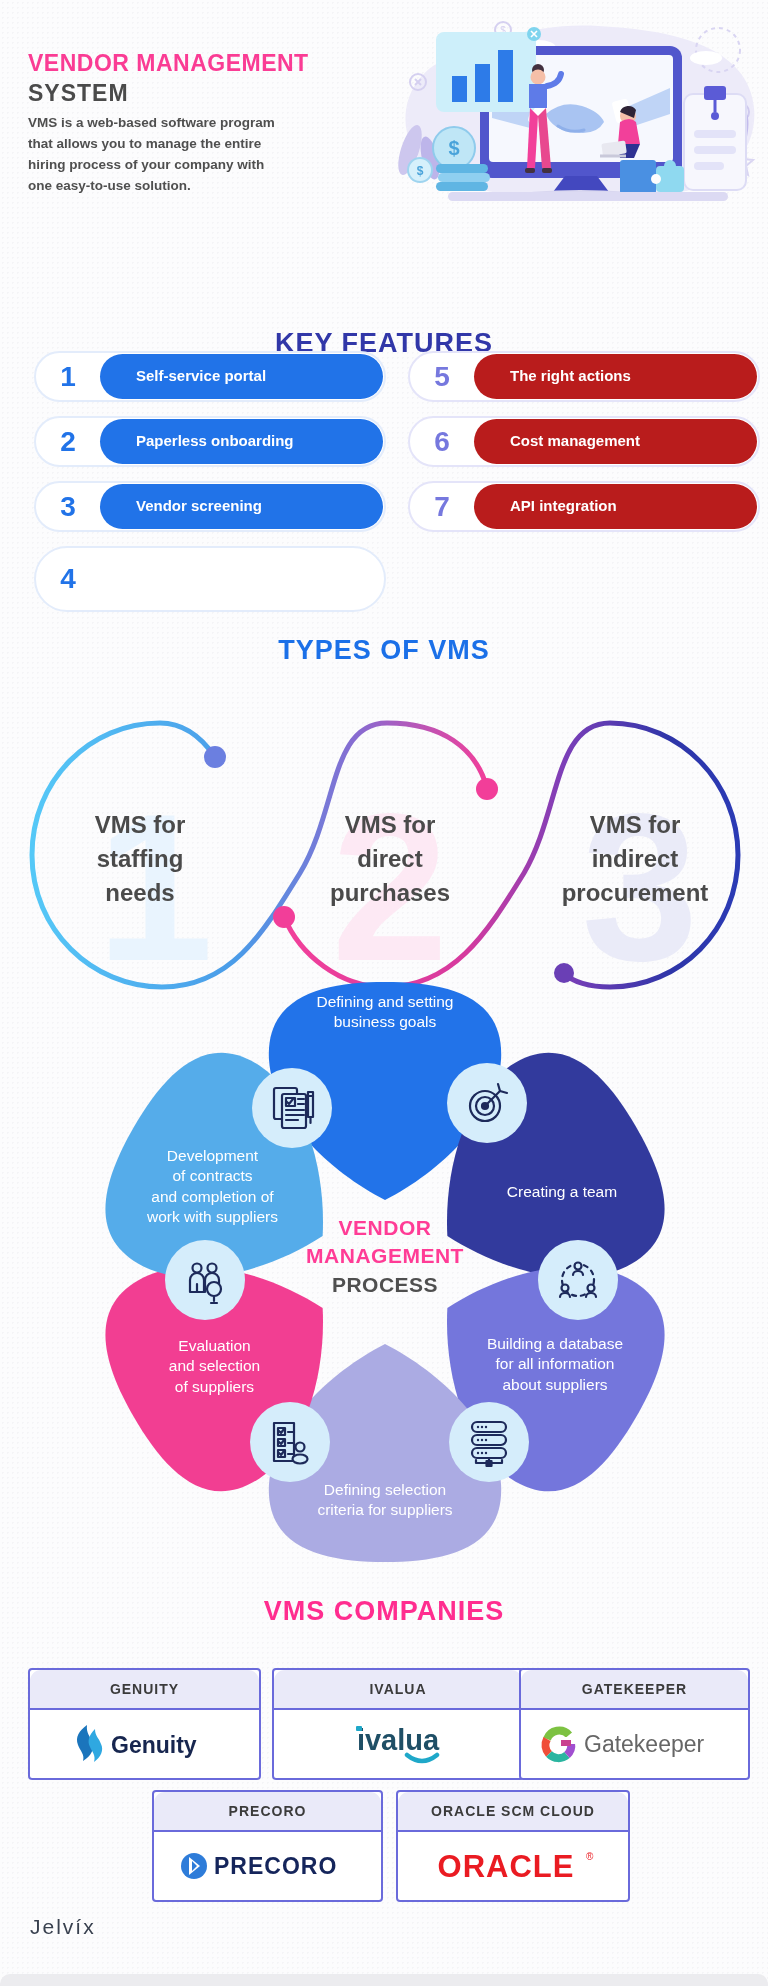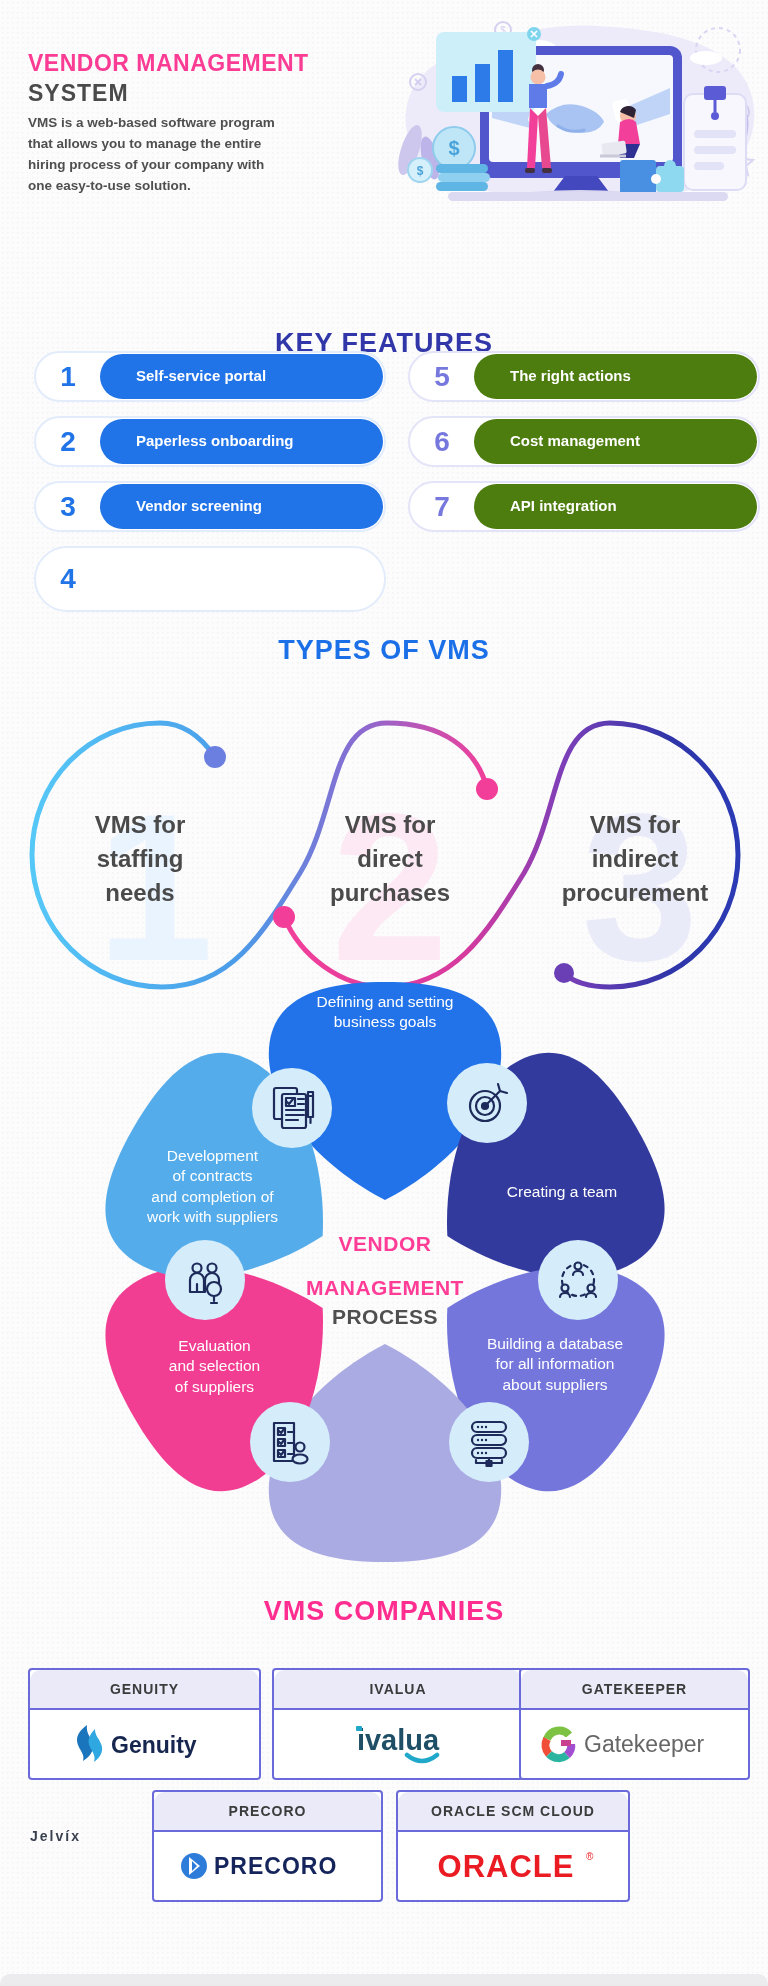--- a/index.html
+++ b/index.html
@@ -19,35 +19,35 @@
   .pill{position:absolute;width:352px;height:51px;background:#fff;border:2px solid #e3ecfb;border-radius:40px;box-sizing:border-box;}
   .pill.rcol{border-color:#e4e4f9;}
   .pill.tall{height:66px;}
   .pill-num{position:absolute;left:0;top:0;width:64px;text-align:center;font-size:28px;font-weight:800;line-height:47px;}
   .pill.tall .pill-num{line-height:62px;}
   .lcol .pill-num{color:#2173e8;}
   .rcol .pill-num{color:#7678de;}
   .pill-fill{position:absolute;left:64px;top:1px;bottom:1px;right:1px;border-radius:40px;display:flex;align-items:center;
              padding-left:36px;box-sizing:border-box;color:#fff;font-size:15px;font-weight:700;line-height:1.25;white-space:pre-line;}
   .pf-blue{background:#2173e8;}
-  .pf-purple{background:#4d7c0f;}
+  .pf-purple{background:#b91c1c;}
   
   .type-label{position:absolute;top:808px;text-align:center;font-size:24px;font-weight:700;color:#4a4a4a;line-height:1.42;white-space:pre-line;}
   
   .proc-label{position:absolute;text-align:center;color:#fff;font-size:15.5px;font-weight:400;line-height:1.32;white-space:pre-line;}
   .proc-center{position:absolute;left:264px;top:1214px;width:242px;text-align:center;line-height:1.35;}
-  .proc-center .l1,.proc-center .l2{font-size:21px;font-weight:800;color:#ff3c96;letter-spacing:.5px;margin-top:16px;}
+  .proc-center .l1,.proc-center .l2{font-size:21px;font-weight:800;color:#ff3c96;letter-spacing:.5px;}
   .proc-center .l3{font-size:21px;font-weight:800;color:#4f4f4f;letter-spacing:.5px;}
   
   .card{position:absolute;background:#fff;border:2px solid #6a6adb;border-radius:4px;box-sizing:border-box;}
   .card-hd{height:38px;background:#eaeaf9;border-bottom:2px solid #6a6adb;border-radius:11px 11px 0 0;
            text-align:center;line-height:38px;font-size:14px;font-weight:700;color:#3b3b3b;letter-spacing:1px;}
   .card-logo{position:absolute;left:0;right:0;top:40px;bottom:0;display:flex;align-items:center;justify-content:center;}
   
-  .foot-brand{left:30px;top:1828px;font-size:14px;color:#39414f;letter-spacing:2px;font-weight:700;}
+  .foot-brand{left:30px;top:1915px;font-size:21px;color:#39414f;letter-spacing:2px;font-weight:400;}
   .foot-site{right:30px;top:1942px;font-size:14px;color:#6e7680;margin-top:31px;}
   .bottom-strip{left:0;right:0;bottom:0;height:12px;background:#ececef;border-radius:10px 10px 0 0;}
 </style>
 </head>
 <body>
 
 <div id="canvas">
 
   <div class="abs hdr-title1">VENDOR MANAGEMENT</div>
   <div class="abs hdr-title2">SYSTEM</div>
@@ -309,20 +309,22 @@
       </g>
     </g>
   </svg>
 
   <div class="proc-label" style="left:275px;top:992px;width:220px">Defining and setting
 business goals</div>
   <div class="proc-label" style="left:462px;top:1182px;width:200px">Creating a team</div>
   <div class="proc-label" style="left:450px;top:1334px;width:210px">Building a database
 for all information
 about suppliers</div>
+  <div class="proc-label" style="left:268px;top:1480px;width:234px">Defining selection
+criteria for suppliers</div>
   <div class="proc-label" style="left:122px;top:1336px;width:185px">Evaluation
 and selection
 of suppliers</div>
   <div class="proc-label" style="left:105px;top:1146px;width:215px">Development
 of contracts
 and completion of
 work with suppliers</div>
   <div class="proc-center">
     <div class="l1">VENDOR</div>
     <div class="l2">MANAGEMENT</div>

